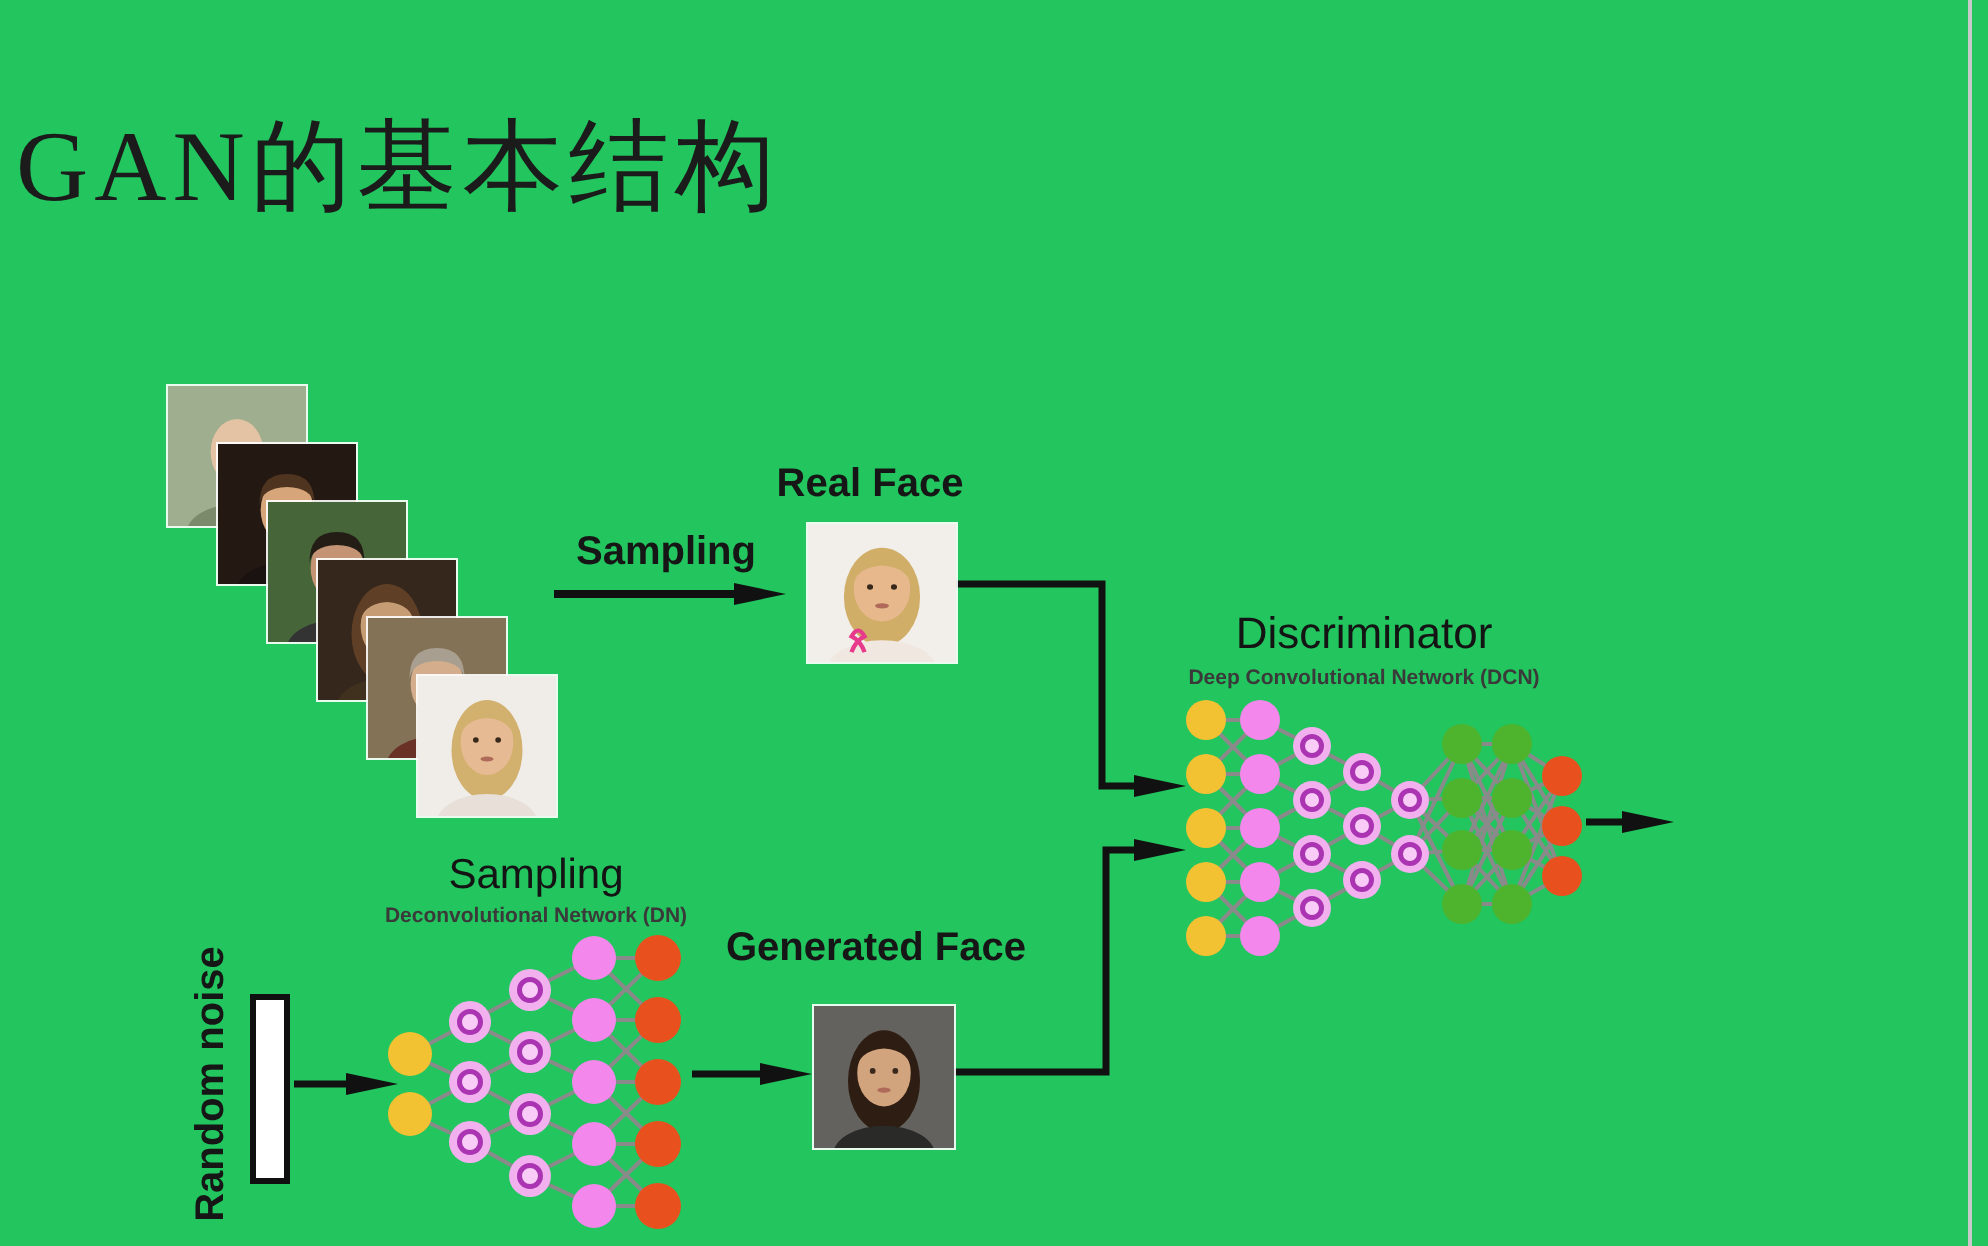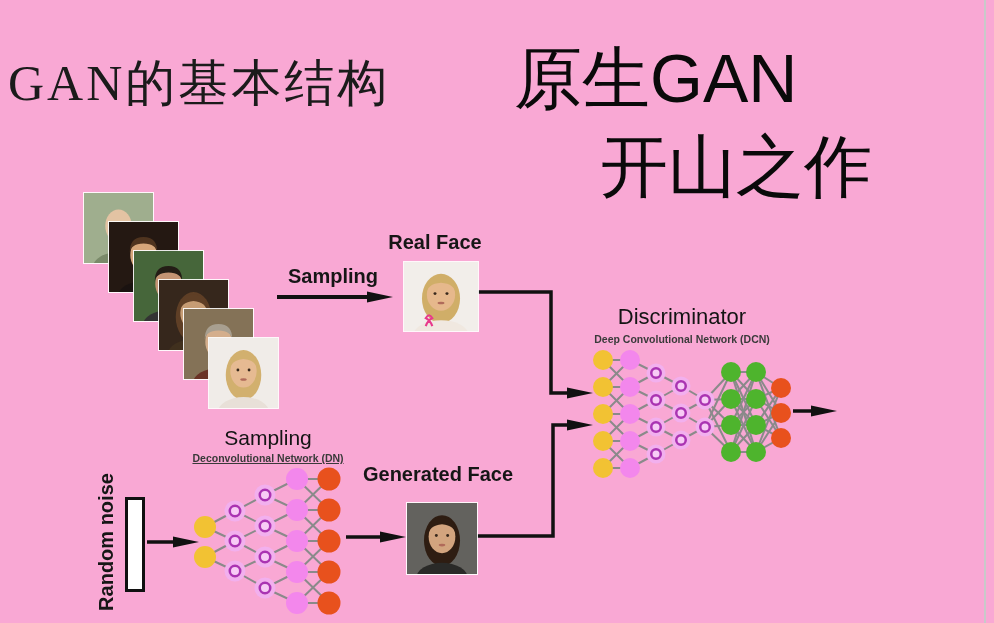--- a/index.html
+++ b/index.html
@@ -1,55 +1,51 @@
 <!DOCTYPE html>
 <html><head>
 <meta charset="utf-8">
 <style>
   html,body{margin:0;padding:0;background:#fff;}
-  .canvas{position:relative;width:994px;height:623px;background:#f9a8d4;overflow:hidden;
+  .canvas{position:relative;width:994px;height:623px;background:#22c55e;overflow:hidden;
           font-family:"Liberation Sans",sans-serif;color:#141414;}
   .abs{position:absolute;}
   .page-title{left:8px;top:50px;font-family:"Liberation Serif",serif;font-size:50px;
               letter-spacing:3px;color:#1b1b1b;white-space:nowrap;}
   .annotation{left:514px;top:34px;font-size:68px;line-height:88px;color:#0a0a0a;white-space:nowrap;}
   .annotation .line2{margin-left:86px;}
   .lbl{font-weight:bold;color:#161616;white-space:nowrap;}
   .lbl-sampling{left:278px;top:265px;width:110px;text-align:center;font-size:20px;}
   .lbl-realface{left:383px;top:231px;width:104px;text-align:center;font-size:20px;}
   .lbl-genface{left:352px;top:463px;width:172px;text-align:center;font-size:20px;}
   .net-caption{text-align:center;}
   .net-caption .t{font-weight:normal;}
   .net-caption .s{font-weight:bold;color:#3a3a3a;}
   .cap-generator{left:170px;top:426px;width:196px;}
   .cap-generator .t{font-size:21px;}
-  .cap-generator .s{font-size:10.5px;margin-top:2px;text-decoration:underline;}
+  .cap-generator .s{font-size:10.5px;margin-top:2px;}
   .cap-discriminator{left:584px;top:304px;width:196px;}
   .cap-discriminator .t{font-size:22px;}
   .cap-discriminator .s{font-size:10.5px;margin-top:3px;}
   .lbl-realorfake{left:838px;top:398px;font-size:20.5px;letter-spacing:0.5px;}
   .lbl-noise{left:106px;top:542px;width:170px;text-align:center;font-size:20px;
              transform:translate(-50%,-50%) rotate(-90deg);}
   .noise-box{left:125px;top:497px;width:14px;height:89px;border:3px solid #101010;background:#fff;}
   .face-card{position:absolute;overflow:hidden;border:1px solid rgba(255,255,255,.9);}
   .face-card svg{display:block;width:100%;height:100%;}
   .edge-line{left:984px;top:0;width:2px;height:623px;background:#c9c9c9;}
   #overlay{position:absolute;left:0;top:0;pointer-events:none;}
 </style>
 </head>
 <body>
 
 <div class="canvas">
 
   <div class="abs page-title">GAN的基本结构</div>
 
-  <div class="abs annotation">
-    <div class="line1">原生GAN</div>
-    <div class="line2">开山之作</div>
-  </div>
 
   <svg id="overlay" width="994" height="623" viewBox="0 0 994 623">
       <g>
         <polyline points="277,297 380,297" fill="none" stroke="#111111" stroke-width="4"></polyline>
         <path d="M393,297 L367,302.5 L367,291.5 Z" fill="#111111"></path>
       </g>
       <g>
         <polyline points="147,542 186,542" fill="none" stroke="#111111" stroke-width="3.5"></polyline>
         <path d="M199,542 L173,547.5 L173,536.5 Z" fill="#111111"></path>
       </g>

